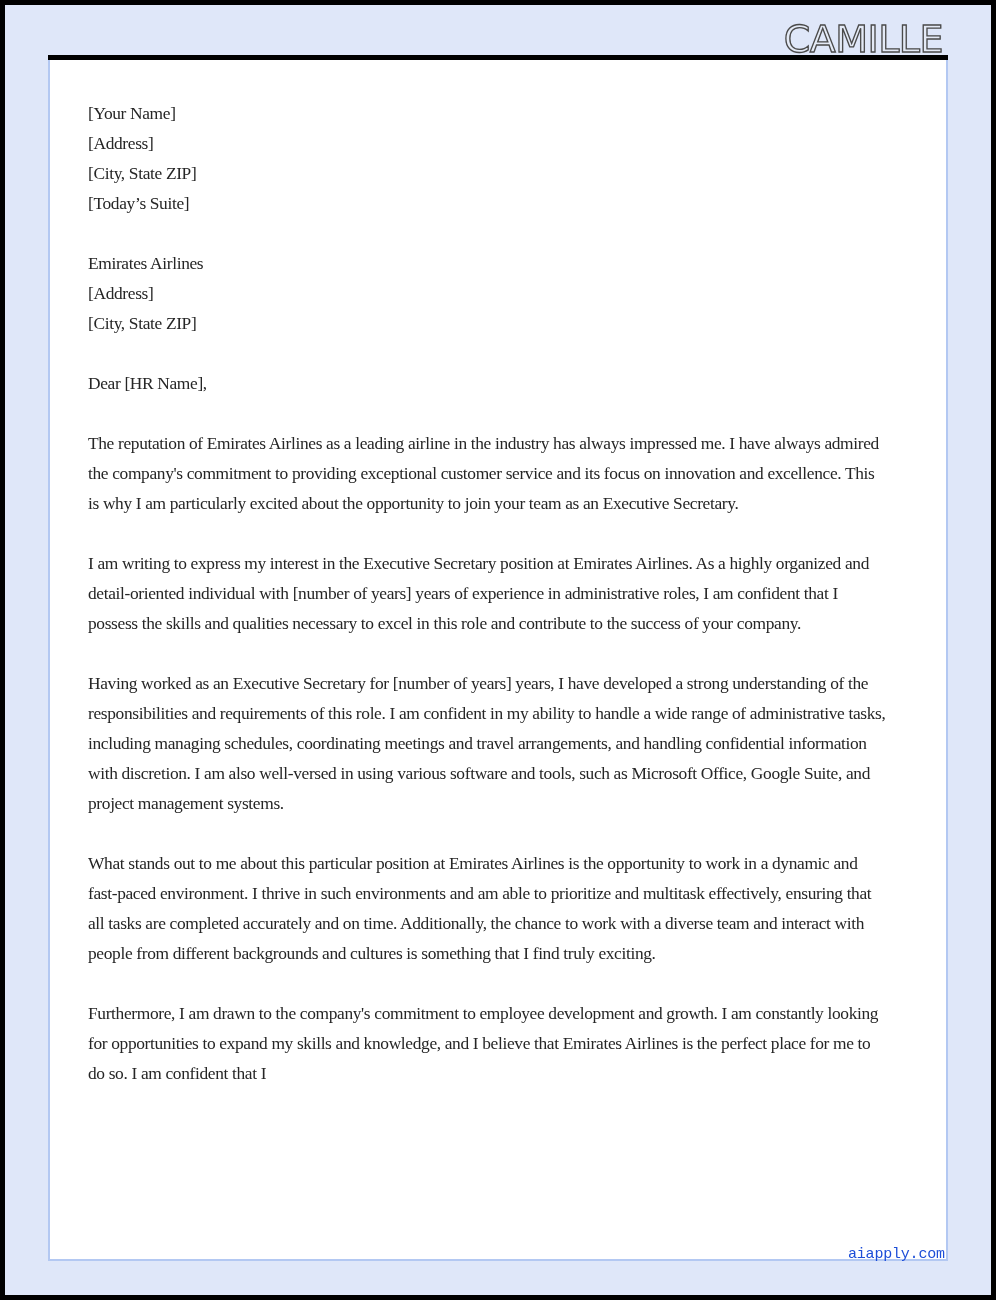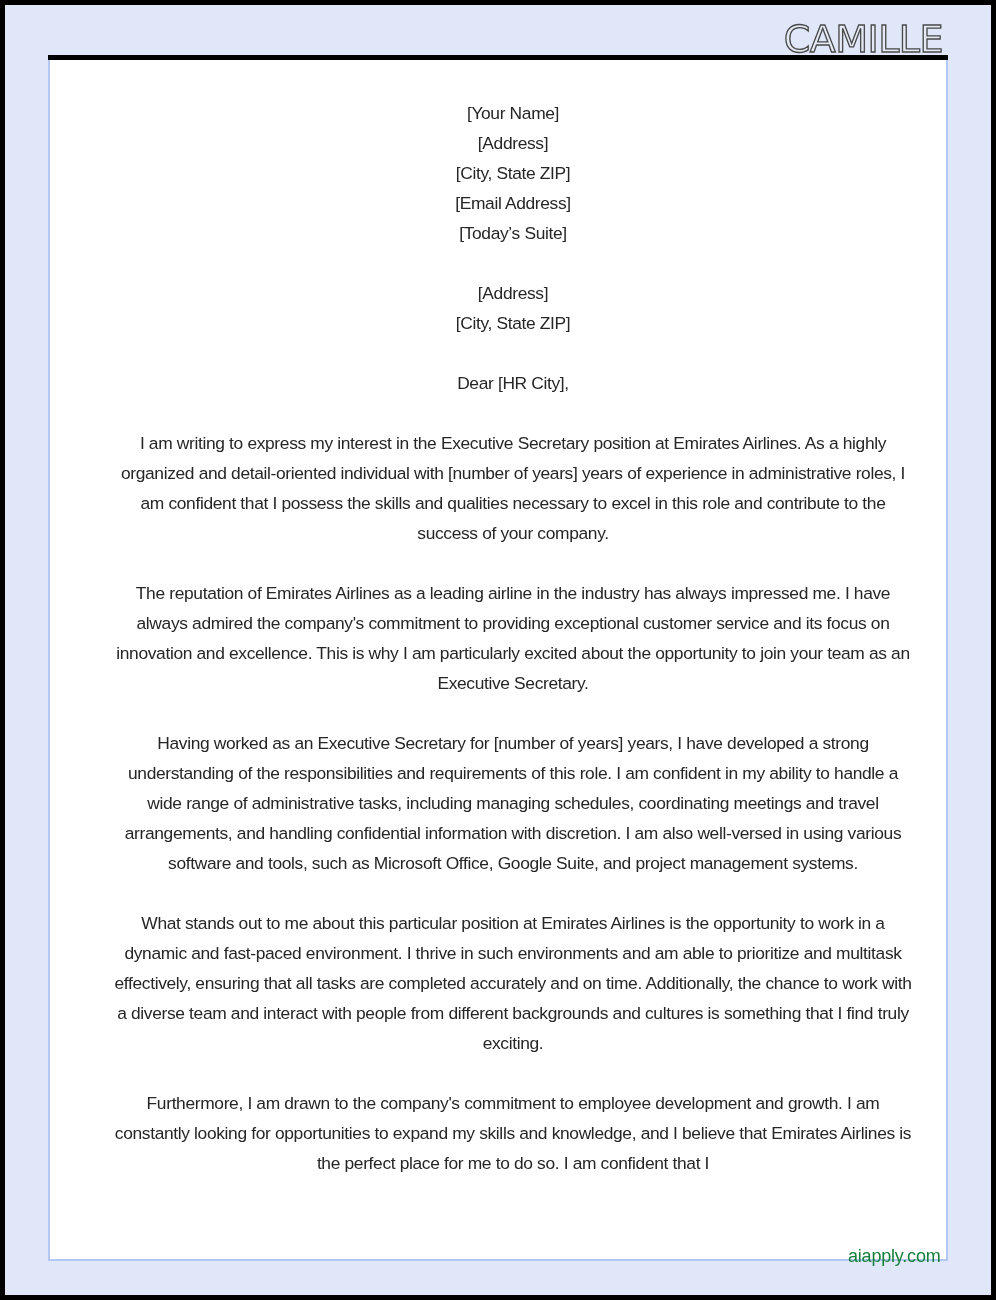--- a/index.html
+++ b/index.html
@@ -20,57 +20,56 @@
     }
     .paper {
       position: absolute; left: 43px; top: 50px; width: 900px; height: 1206px;
       background: #ffffff;
       border-left: 2px solid #b3c8f2; border-right: 2px solid #b3c8f2; border-bottom: 2px solid #b3c8f2;
     }
     .paper-topbar {
       position: absolute; left: 43px; top: 50px; width: 900px; height: 5px; background: #000;
     }
     .letter {
-      position: absolute; left: 108px; top: 93px; width: 800px;
-      font-family: Liberation Sans, sans-serif;
+      position: absolute; left: 83px; top: 93px; width: 800px;
+      font-family: Liberation Serif, serif;
       font-size: 17.4px; line-height: 30px; color: #262626;
       letter-spacing: -0.35px;
-      text-align: center;
     }
     .letter p { margin: 0 0 30px 0; }
     .letter .line { display: block; }
     .watermark {
       position: absolute; left: 843px; top: 1241px;
-      font-family: Liberation Sans, sans-serif; font-size: 18px; color: #15803d;
+      font-family: Liberation Mono, monospace; font-size: 15px; color: #1d4ed8;
       letter-spacing: -0.2px;
     }
   </style>
 </head>
 <body>
 
 <div class="frame">
   <div class="brand">CAMILLE</div>
 
   <div class="paper"></div>
   <div class="paper-topbar"></div>
 
   <div class="letter">
     <p>
       <span class="line">[Your Name]</span>
       <span class="line">[Address]</span>
       <span class="line">[City, State ZIP]</span>
-      <span class="line">[Email Address]</span>
       <span class="line">[Today’s Suite]</span>
     </p>
     <p>
+      <span class="line">Emirates Airlines</span>
       <span class="line">[Address]</span>
       <span class="line">[City, State ZIP]</span>
     </p>
-    <p>Dear [HR City],</p>
+    <p>Dear [HR Name],</p>
+    <p>The reputation of Emirates Airlines as a leading airline in the industry has always impressed me. I have always admired the company's commitment to providing exceptional customer service and its focus on innovation and excellence. This is why I am particularly excited about the opportunity to join your team as an Executive Secretary.</p>
     <p>I am writing to express my interest in the Executive Secretary position at Emirates Airlines. As a highly organized and detail-oriented individual with [number of years] years of experience in administrative roles, I am confident that I possess the skills and qualities necessary to excel in this role and contribute to the success of your company.</p>
-    <p>The reputation of Emirates Airlines as a leading airline in the industry has always impressed me. I have always admired the company's commitment to providing exceptional customer service and its focus on innovation and excellence. This is why I am particularly excited about the opportunity to join your team as an Executive Secretary.</p>
     <p>Having worked as an Executive Secretary for [number of years] years, I have developed a strong understanding of the responsibilities and requirements of this role. I am confident in my ability to handle a wide range of administrative tasks, including managing schedules, coordinating meetings and travel arrangements, and handling confidential information with discretion. I am also well-versed in using various software and tools, such as Microsoft Office, Google Suite, and project management systems.</p>
     <p>What stands out to me about this particular position at Emirates Airlines is the opportunity to work in a dynamic and fast-paced environment. I thrive in such environments and am able to prioritize and multitask effectively, ensuring that all tasks are completed accurately and on time. Additionally, the chance to work with a diverse team and interact with people from different backgrounds and cultures is something that I find truly exciting.</p>
     <p>Furthermore, I am drawn to the company's commitment to employee development and growth. I am constantly looking for opportunities to expand my skills and knowledge, and I believe that Emirates Airlines is the perfect place for me to do so. I am confident that I</p>
   </div>
 
   <div class="watermark">aiapply.com</div>
 </div>
 
 </body></html>

